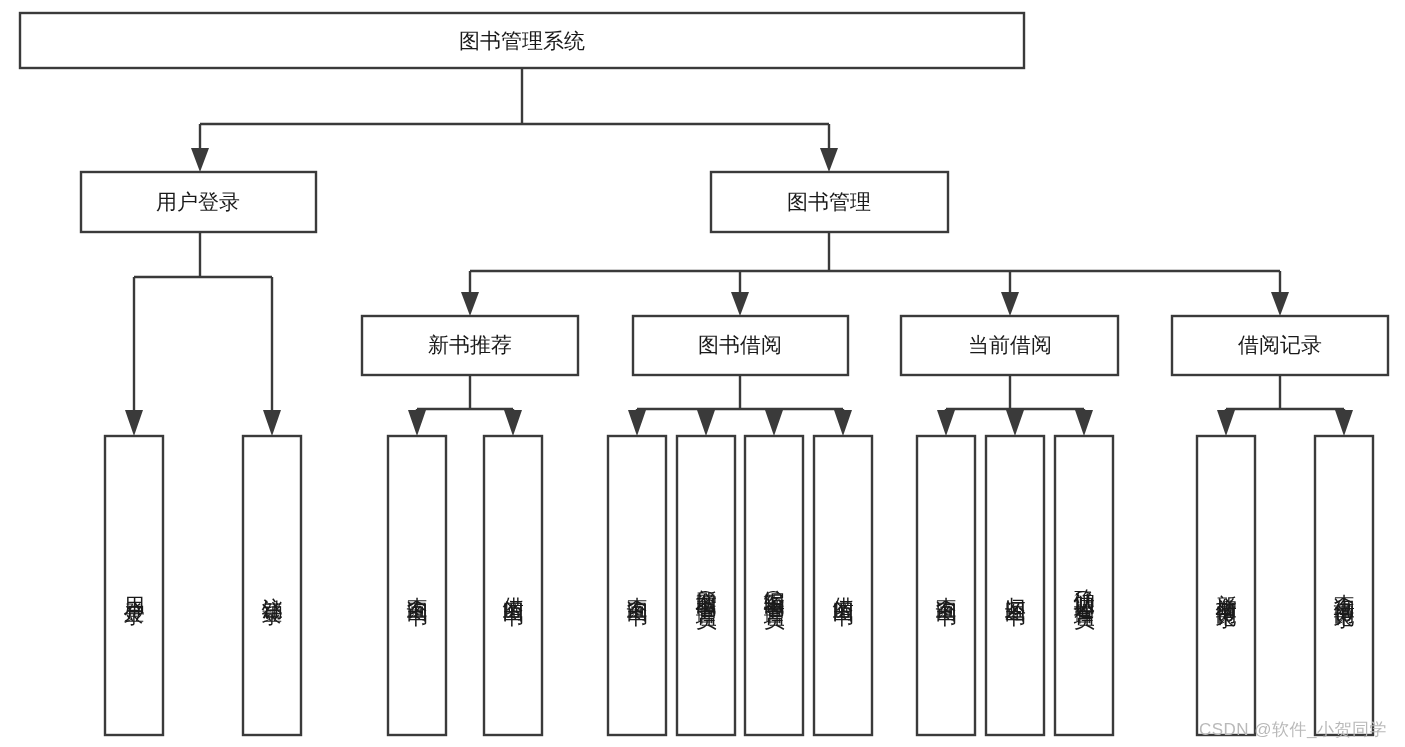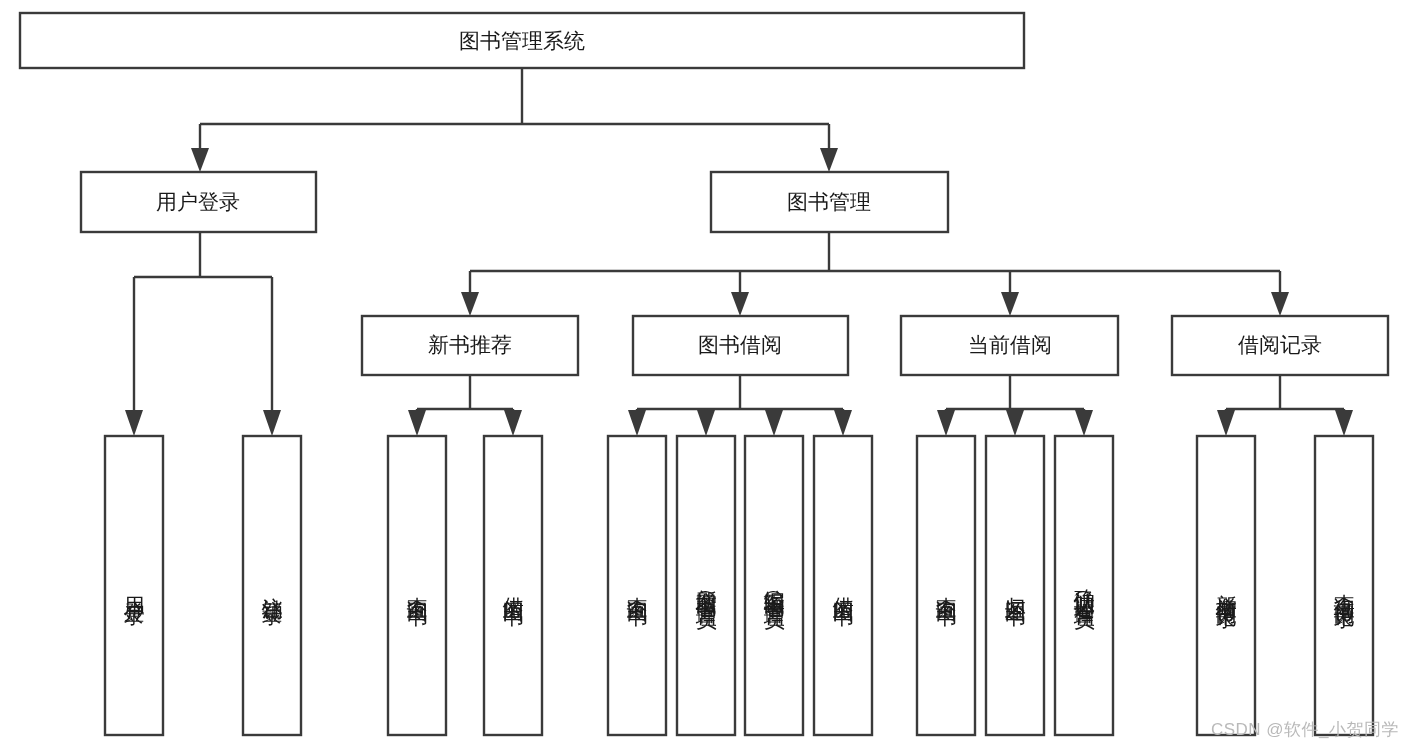--- a/index.html
+++ b/index.html
@@ -59,21 +59,21 @@
     letter-spacing: 3px;
     display: flex;
     align-items: center;
     justify-content: center;
     text-align: center;
     white-space: nowrap;
     pointer-events: none;
   }
   .watermark {
     position: absolute;
-    right: 6px;
+    right: 18px;
     bottom: 6px;
     font-family: "Liberation Sans", "DejaVu Sans", sans-serif;
     font-size: 17px;
     color: #b9b9b9;
     letter-spacing: 0.5px;
     white-space: nowrap;
   }
 </style>
 </head>
 <body>

